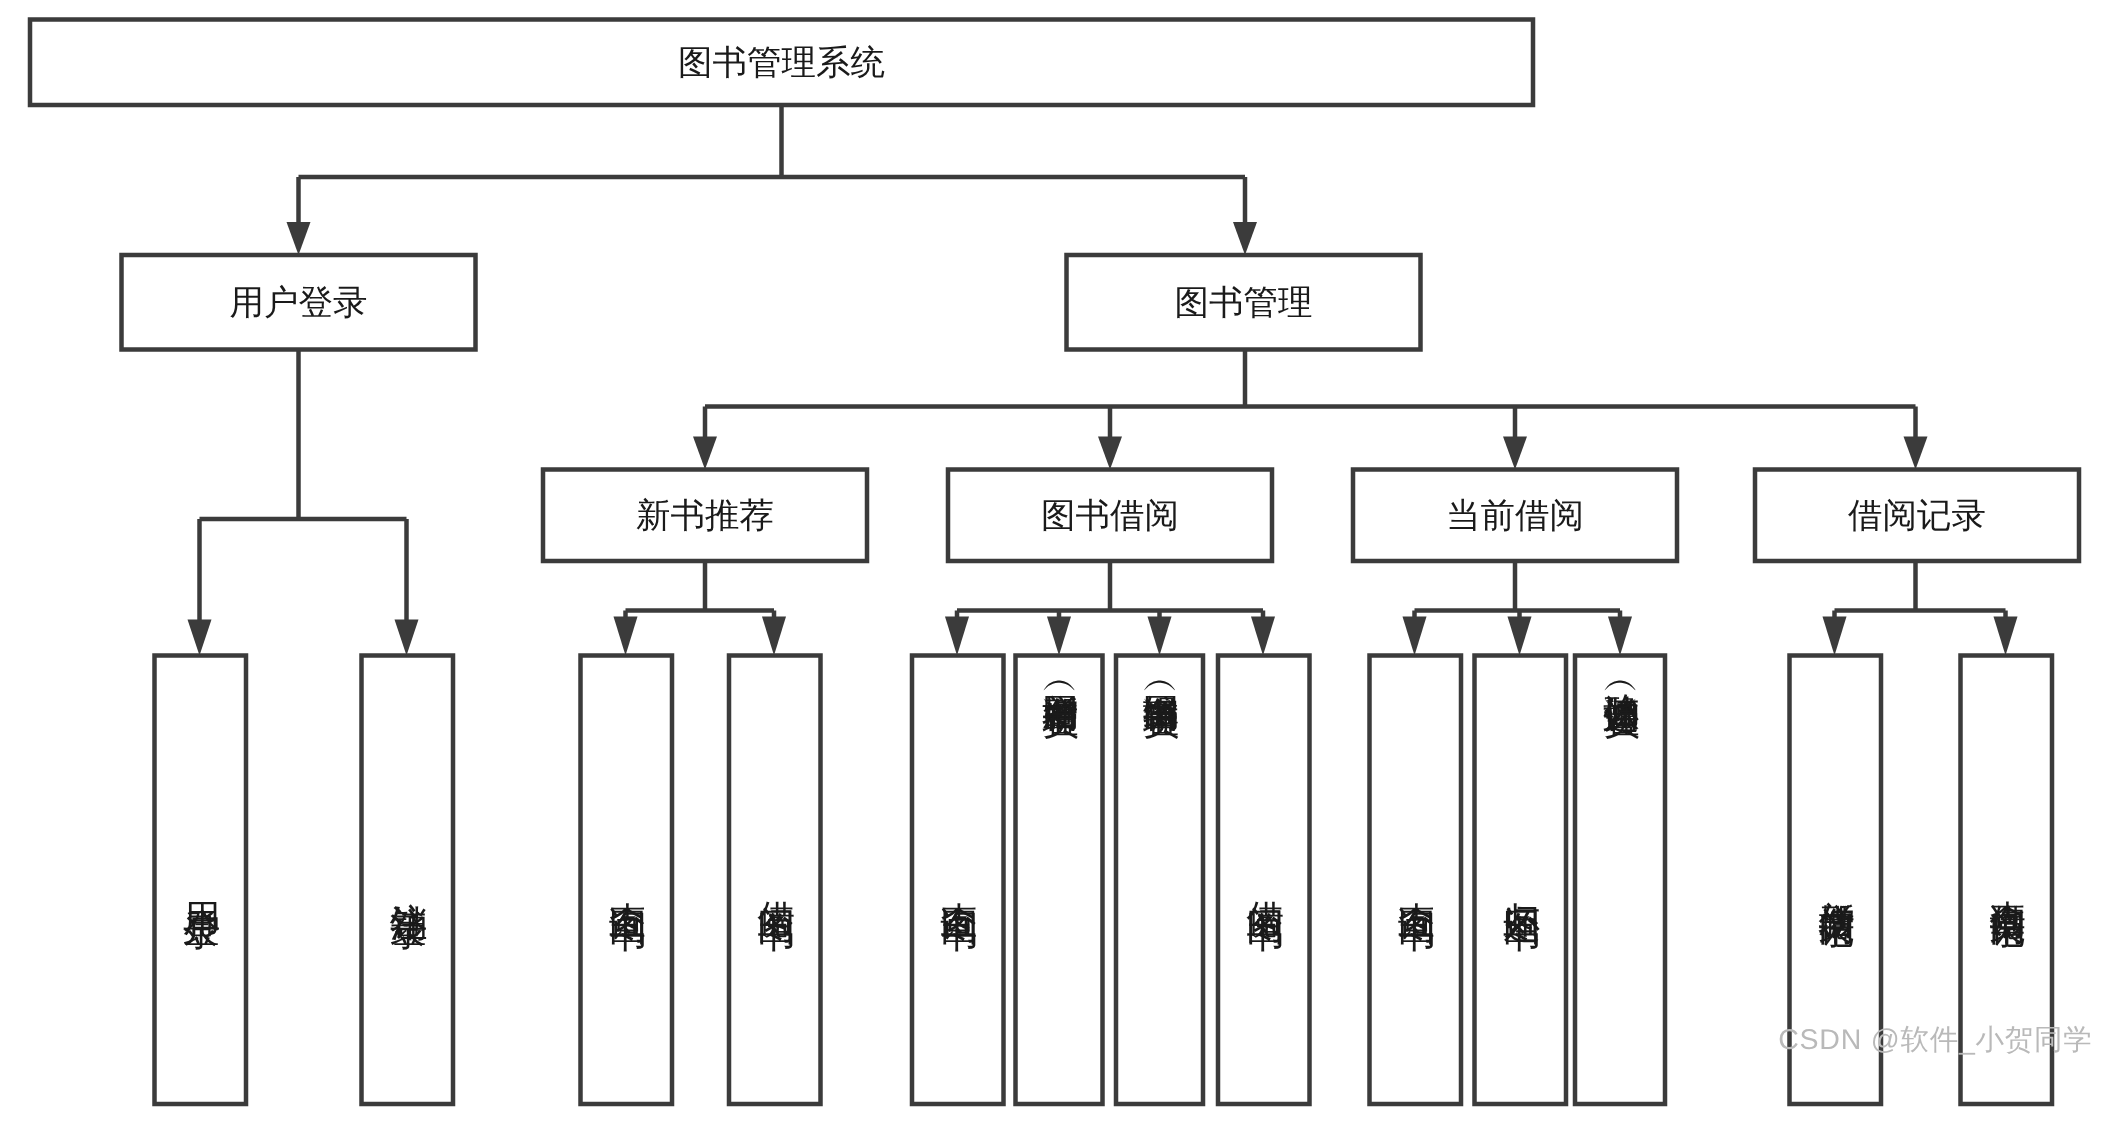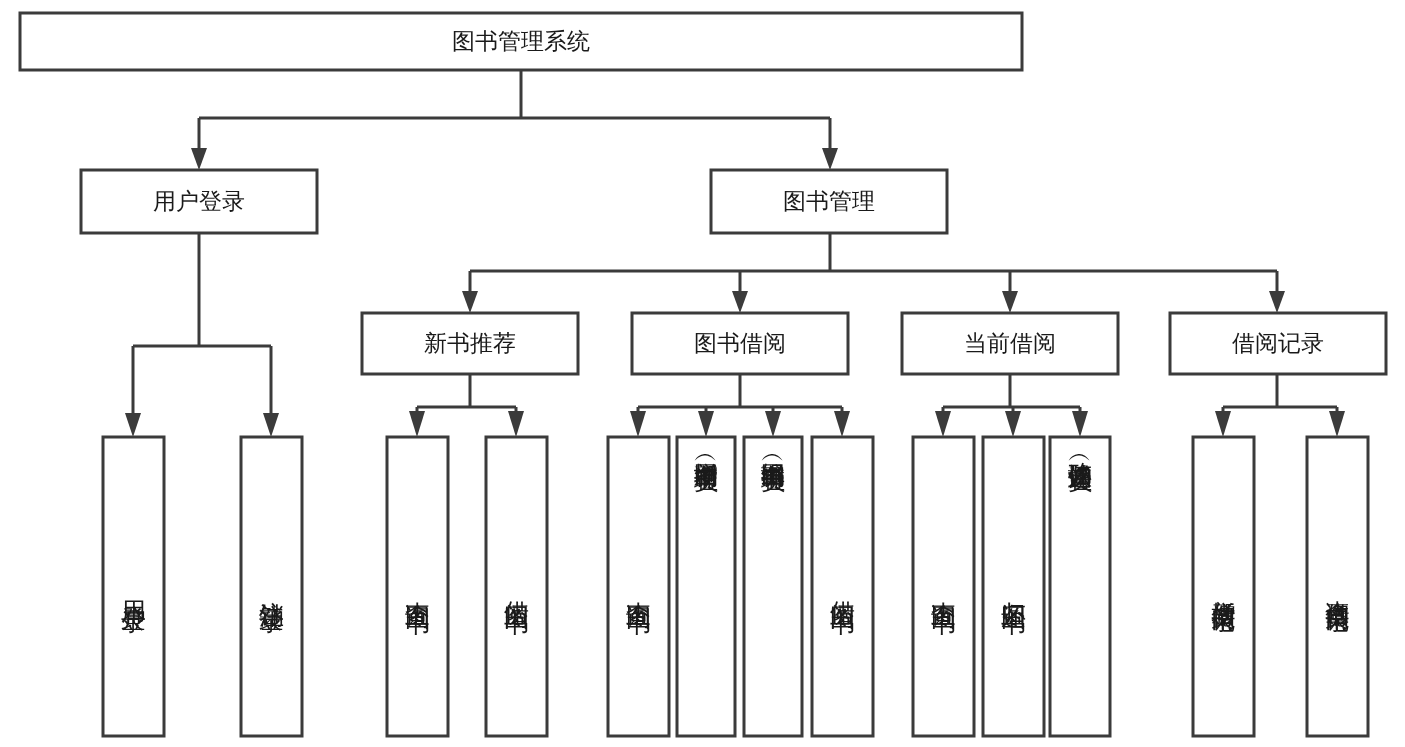--- a/index.html
+++ b/index.html
@@ -271,14 +271,15 @@
   <div class="vlabel-wrap" style="left:1050px; top:437px; width:60px; height:299px; align-items:flex-start;">
     <span class="vlabel" style="font-size:24px; letter-spacing:1px; padding-top:6px;">确认归还（管理员）</span>
   </div>
   <div class="vlabel-wrap" style="left:1193px; top:437px; width:61px; height:299px;">
     <span class="vlabel" style="font-size:24px; letter-spacing:2px;">新增借阅记录</span>
   </div>
   <div class="vlabel-wrap" style="left:1307px; top:437px; width:61px; height:299px;">
     <span class="vlabel" style="font-size:24px; letter-spacing:2px;">查询借阅记录</span>
   </div>
 
+  <div class="watermark">CSDN @软件_小贺同学</div>
 
 </div>
 
 </body></html>

